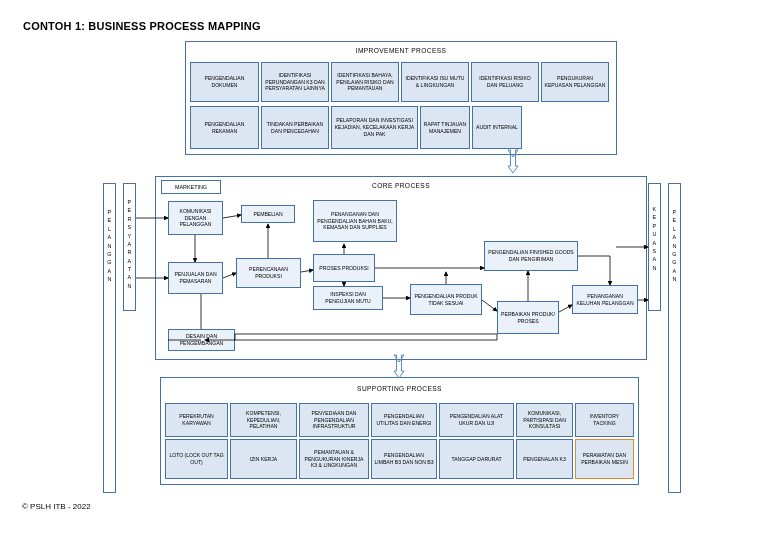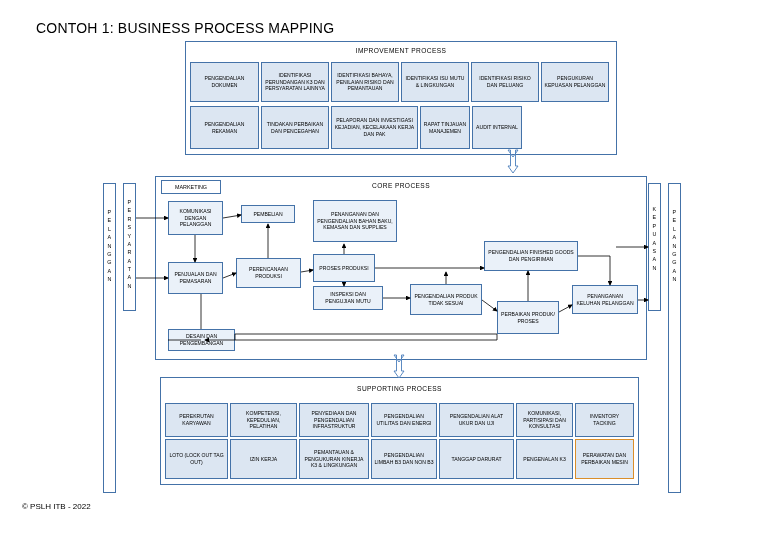--- a/index.html
+++ b/index.html
@@ -3,22 +3,22 @@
 <meta charset="utf-8">
 <style>
   html,body{margin:0;padding:0;}
   body{
     width:768px;height:543px;background:#ffffff;
     font-family:"Liberation Sans", sans-serif;
     color:#000;position:relative;overflow:hidden;
   }
   .page{position:absolute;inset:0;}
   .title{
-    position:absolute;left:36px;top:20px;
-    font-size:14px;font-weight:normal;letter-spacing:.2px;
+    position:absolute;left:23px;top:20px;
+    font-size:11px;font-weight:bold;letter-spacing:.2px;
   }
   .footer{
     position:absolute;left:22px;top:502px;
     font-size:8px;
   }
   
   .bx{
     position:absolute;box-sizing:border-box;
     border:1px solid #4472a8;background:#ffffff;
     display:flex;align-items:center;justify-content:center;

